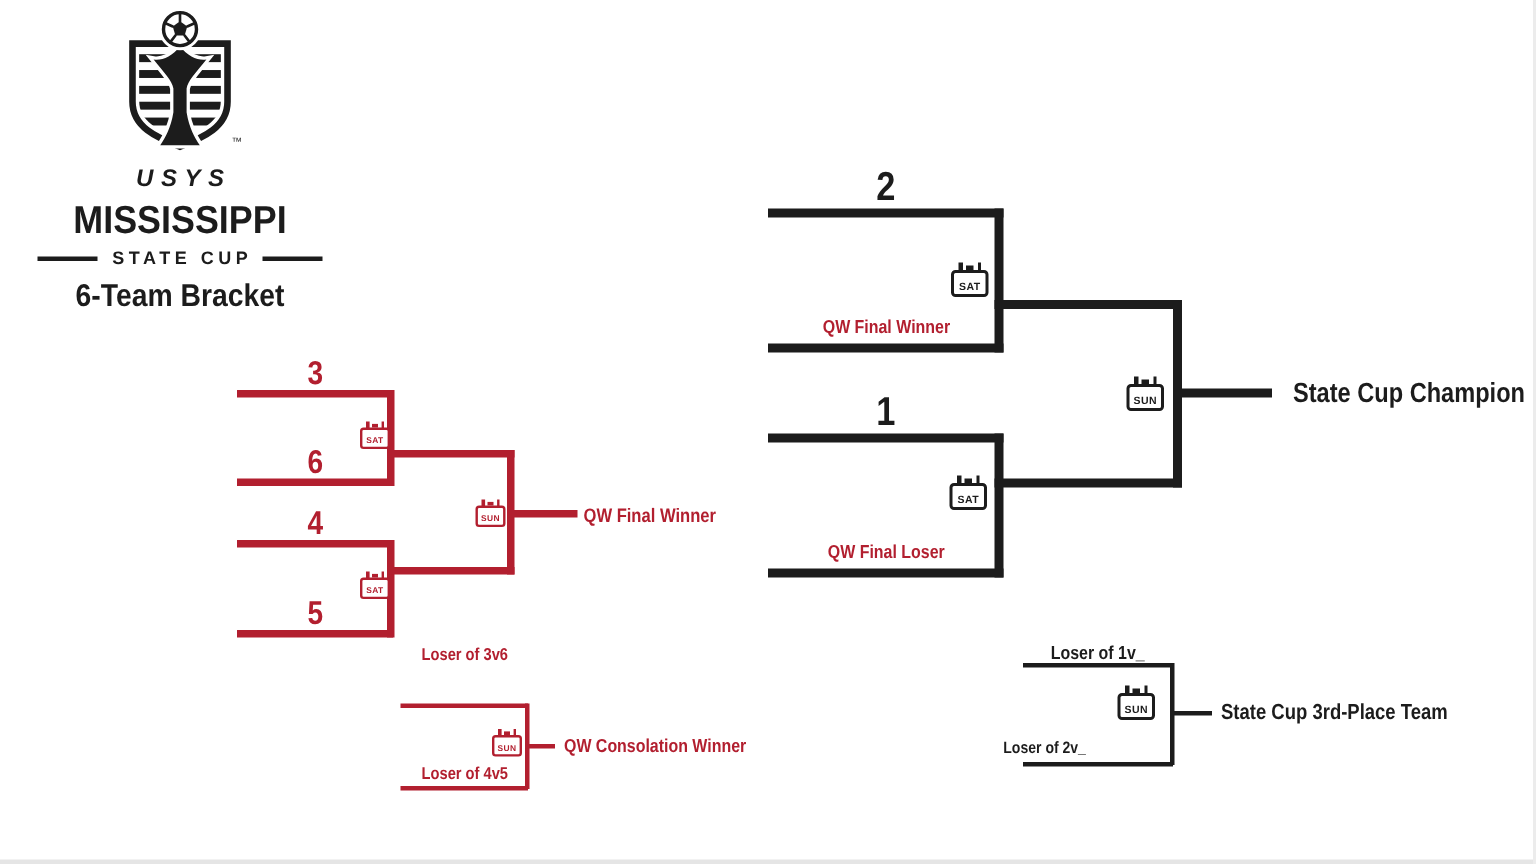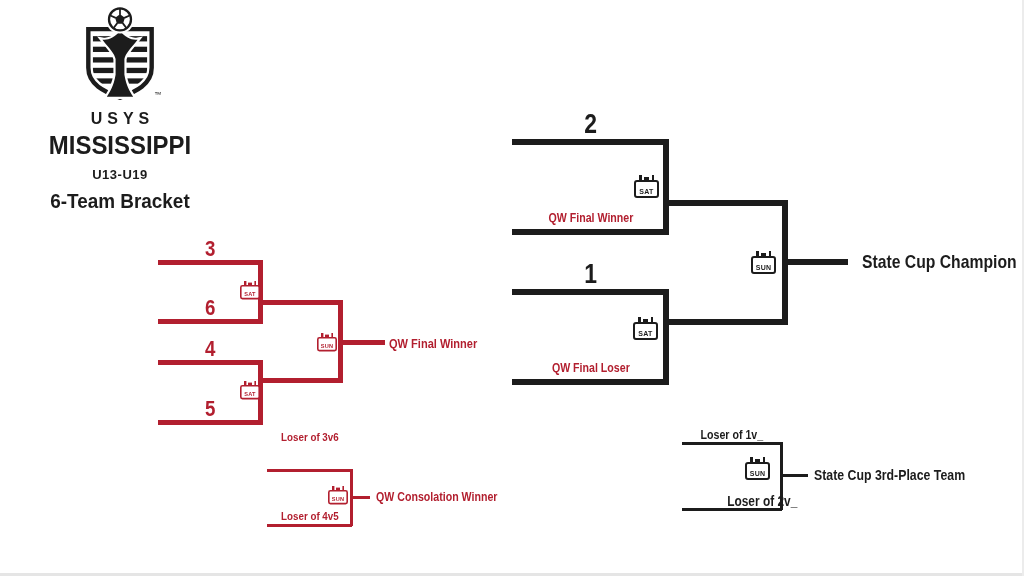--- a/index.html
+++ b/index.html
@@ -34,21 +34,21 @@
   .cal.sm { transform:scale(0.8); transform-origin:0 0; }
   .cal .peg { position:absolute; top:0; width:2.5px; height:6px; background:currentColor; }
   .cal .peg.l { left:5px; } .cal .peg.r { right:5px; }
   .cal .dash { position:absolute; top:2px; left:10px; width:5px; height:2.5px; background:currentColor; }
   .cal .box { position:absolute; left:0; right:0; top:5px; bottom:0; border:2.5px solid currentColor;
               border-radius:3px; background:#fff; display:flex; align-items:flex-end; justify-content:center; }
   .cal .day { font-size:7px; font-weight:bold; line-height:9px; letter-spacing:0.3px; }
 
   
   .logo { position:absolute; left:18px; top:6px; width:204px; text-align:center; }
-  .logo .usys { font-size:16px; font-weight:bold; letter-spacing:5px; margin-top:1px; text-indent:5px; }
+  .logo .usys { font-size:16px; font-weight:bold; letter-spacing:5px; margin-top:1px; text-indent:5px;font-style:italic; }
   .logo .miss { font-size:26px; font-weight:bold; margin-top:2px; transform:scaleX(0.92); transform-origin:50% 50%; }
   .logo .scrow { display:flex; align-items:center; justify-content:center; gap:7px; margin-top:3px; }
   .logo .rule { width:40px; height:3px; background:#1c1c1c; }
   .logo .sc { font-size:12px; font-weight:bold; letter-spacing:3px; text-indent:3px; }
   .logo .age { font-size:13px; font-weight:bold; margin-top:6px; letter-spacing:0.5px; }
   .logo .btitle { font-size:21px; font-weight:bold; margin-top:7px; transform:scaleX(0.9); transform-origin:50% 50%; }
 
   .edge-b { position:absolute; left:0; right:0; bottom:0; height:3px; background:#e5e5e5; }
   .edge-r { position:absolute; top:0; bottom:0; right:0; width:2px; background:#ececec; }
 </style>
@@ -84,21 +84,25 @@
           <line x1="55.5" y1="13" x2="61" y2="10.5"></line>
           <line x1="53.5" y1="19.8" x2="57.5" y2="25"></line>
           <line x1="46.5" y1="19.8" x2="42.5" y2="25"></line>
           <line x1="44.5" y1="13" x2="39" y2="10.5"></line>
         </g>
       </g>
       <text x="89" y="103" font-size="8" fill="#1c1c1c">™</text>
     </svg>
     <div class="usys">USYS</div>
     <div class="miss">MISSISSIPPI</div>
-    <div class="age">U13-U19</div>
+    <div class="scrow">
+      <span class="rule"></span>
+      <span class="sc">STATE CUP</span>
+      <span class="rule"></span>
+    </div>
     <div class="btitle">6-Team Bracket</div>
   </div>
 
 
   <div class="h5 red" style="left:158px;top:260px;width:104px"></div>
   <div class="h5 red" style="left:158px;top:319px;width:104px"></div>
   <div class="v5 red" style="left:258px;top:260px;height:64px"></div>
   <div class="h5 red" style="left:258px;top:300px;width:85px"></div>
   <div class="h5 red" style="left:158px;top:360px;width:104px"></div>
   <div class="h5 red" style="left:158px;top:420px;width:104px"></div>
@@ -197,21 +201,21 @@
         <span class="day">SUN</span>
       </span>
   </div>
 
   <div class="h2" style="left:682px;top:442px;width:100px"></div>
   <div class="h2" style="left:682px;top:508px;width:100px"></div>
   <div class="v2" style="left:780px;top:442px;height:68px"></div>
   <div class="h2" style="left:780px;top:474px;width:28px"></div>
 
   <div class="lbl ctr" style="left:682px;top:429px;width:100px;font-size:12.5px"><span class="cx">Loser of 1v_</span></div>
-  <div class="lbl ctr" style="left:712px;top:494px;width:100px;font-size:14px"><span class="cx">Loser of 2v_</span></div>
+  <div class="lbl ctr" style="left:646px;top:494px;width:100px;font-size:11px"><span class="cx">Loser of 2v_</span></div>
   <div class="lbl cleft" style="left:814px;top:468px;font-size:14.5px">State Cup 3rd-Place Team</div>
 
   <div class="cal" style="left:745px;top:457px">
     <span class="peg l"></span>
       <span class="peg r"></span>
       <span class="dash"></span>
     <span class="box">
         <span class="day">SUN</span>
       </span>
   </div>

